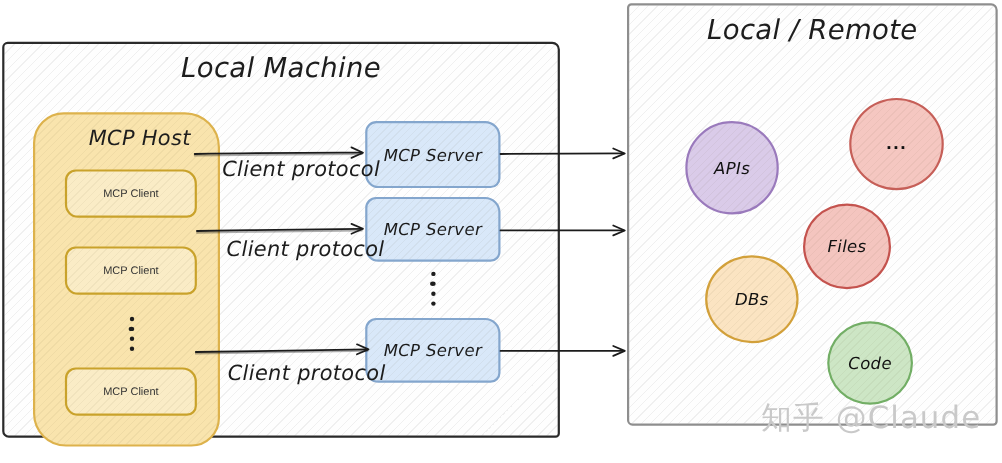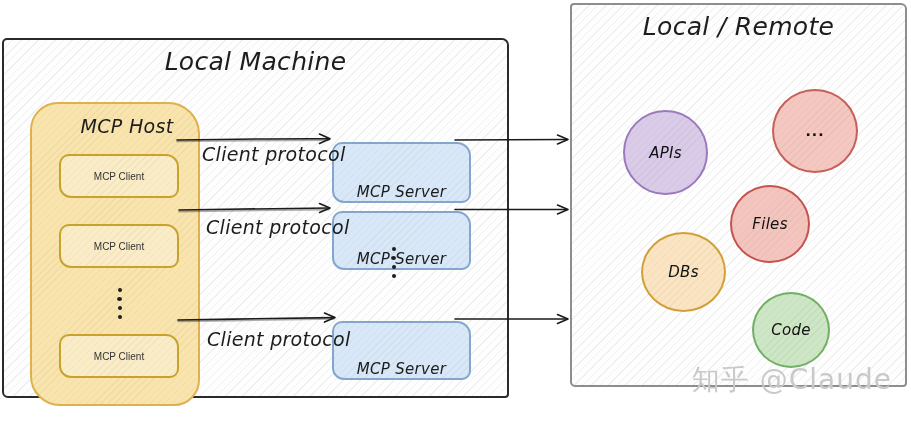--- a/index.html
+++ b/index.html
@@ -44,23 +44,23 @@
 
   .v-ellipsis { position: absolute; display: flex; flex-direction: column; align-items: center; gap: 5px; }
   .v-ellipsis .dot { width: 4px; height: 4px; border-radius: 50%; background: #1d1d1d; }
   .v-ellipsis .dot:nth-child(2) { width: 5px; height: 4px; }
   .host-ellipsis { left: 85px; top: 184px; }
   .server-ellipsis { left: 391px; top: 247px; }
 
   .note { position: absolute; left: 30px; top: 377px; font-size: 15px; white-space: pre; color: #1d1d1d; }
 
   .server-box {
-    position: absolute; left: 332px; width: 139px;
+    position: absolute; left: 332px; width: 123px;
     border: 2px solid #84a6cd; border-radius: 10px 14px 9px 12px;
-    display: flex; align-items: flex-end; justify-content: center; margin-top: 32px;
+    display: flex; align-items: center; justify-content: center;
   }
   .server-1 { top: 110px; height: 61px; }
   .server-2 { top: 179px; height: 59px; }
   .server-3 { top: 289px; height: 59px; }
   .server-label { font-size: 15px; color: #1b1b1b; }
 
   .proto-label { position: absolute; font-size: 19px; color: #1c1c1c; }
   .proto-1 { left: 202px; top: 143px; }
   .proto-2 { left: 206px; top: 216px; }
   .proto-3 { left: 207px; top: 328px; }

